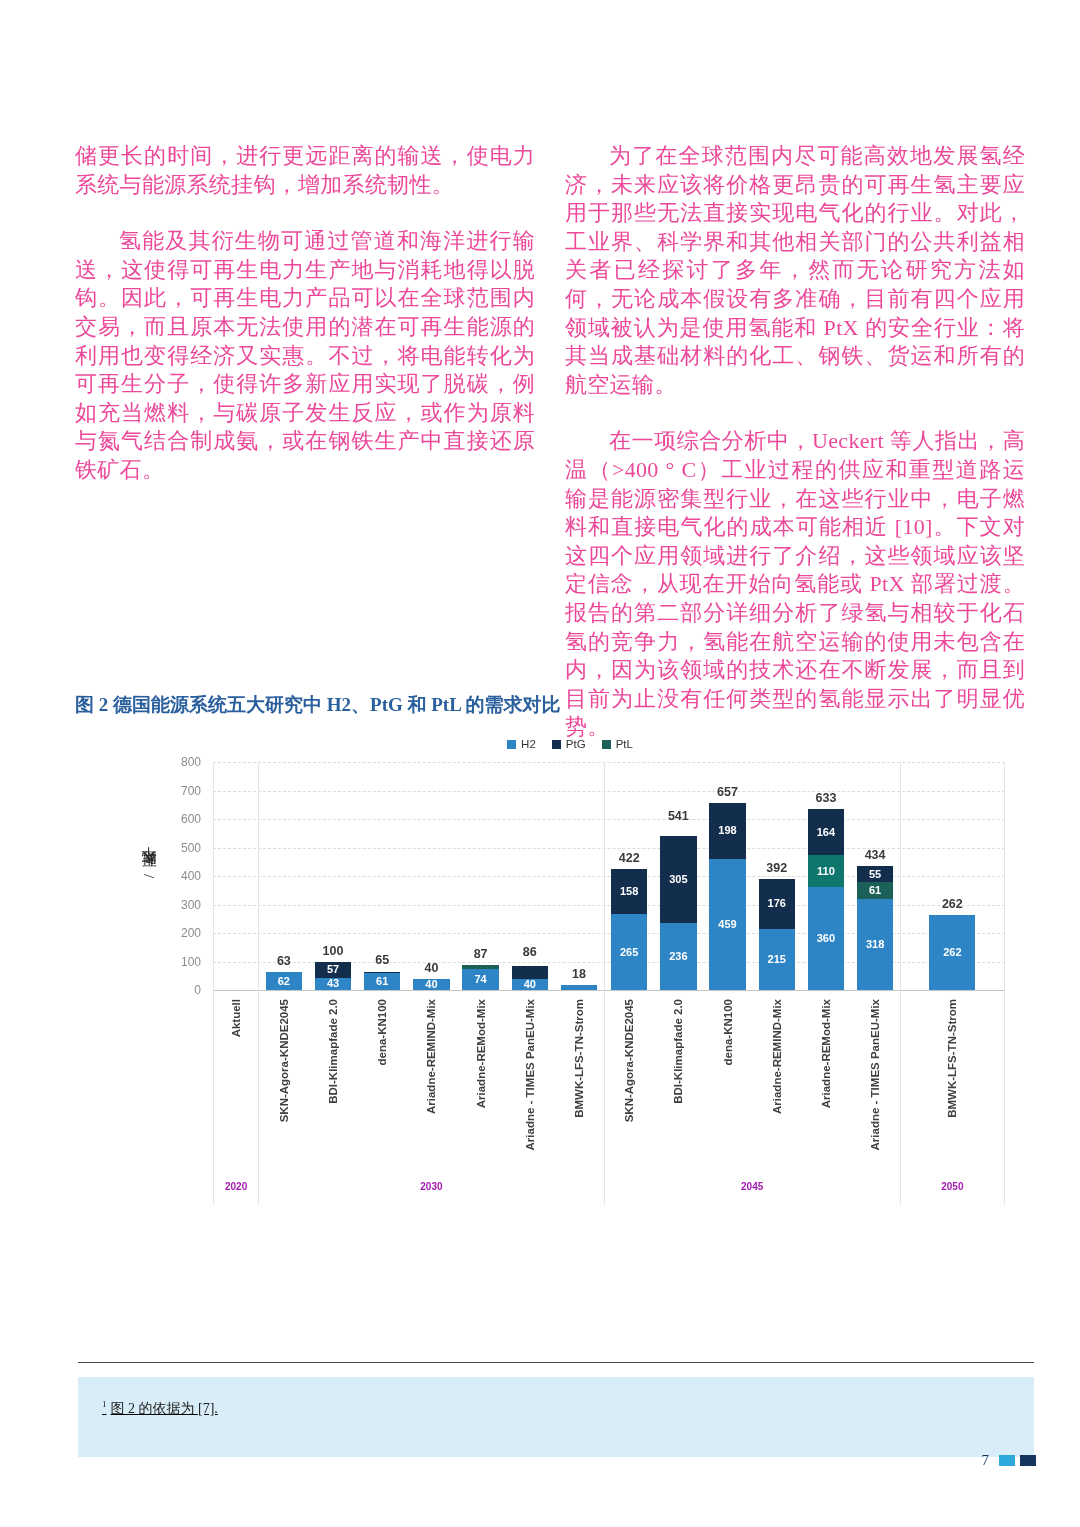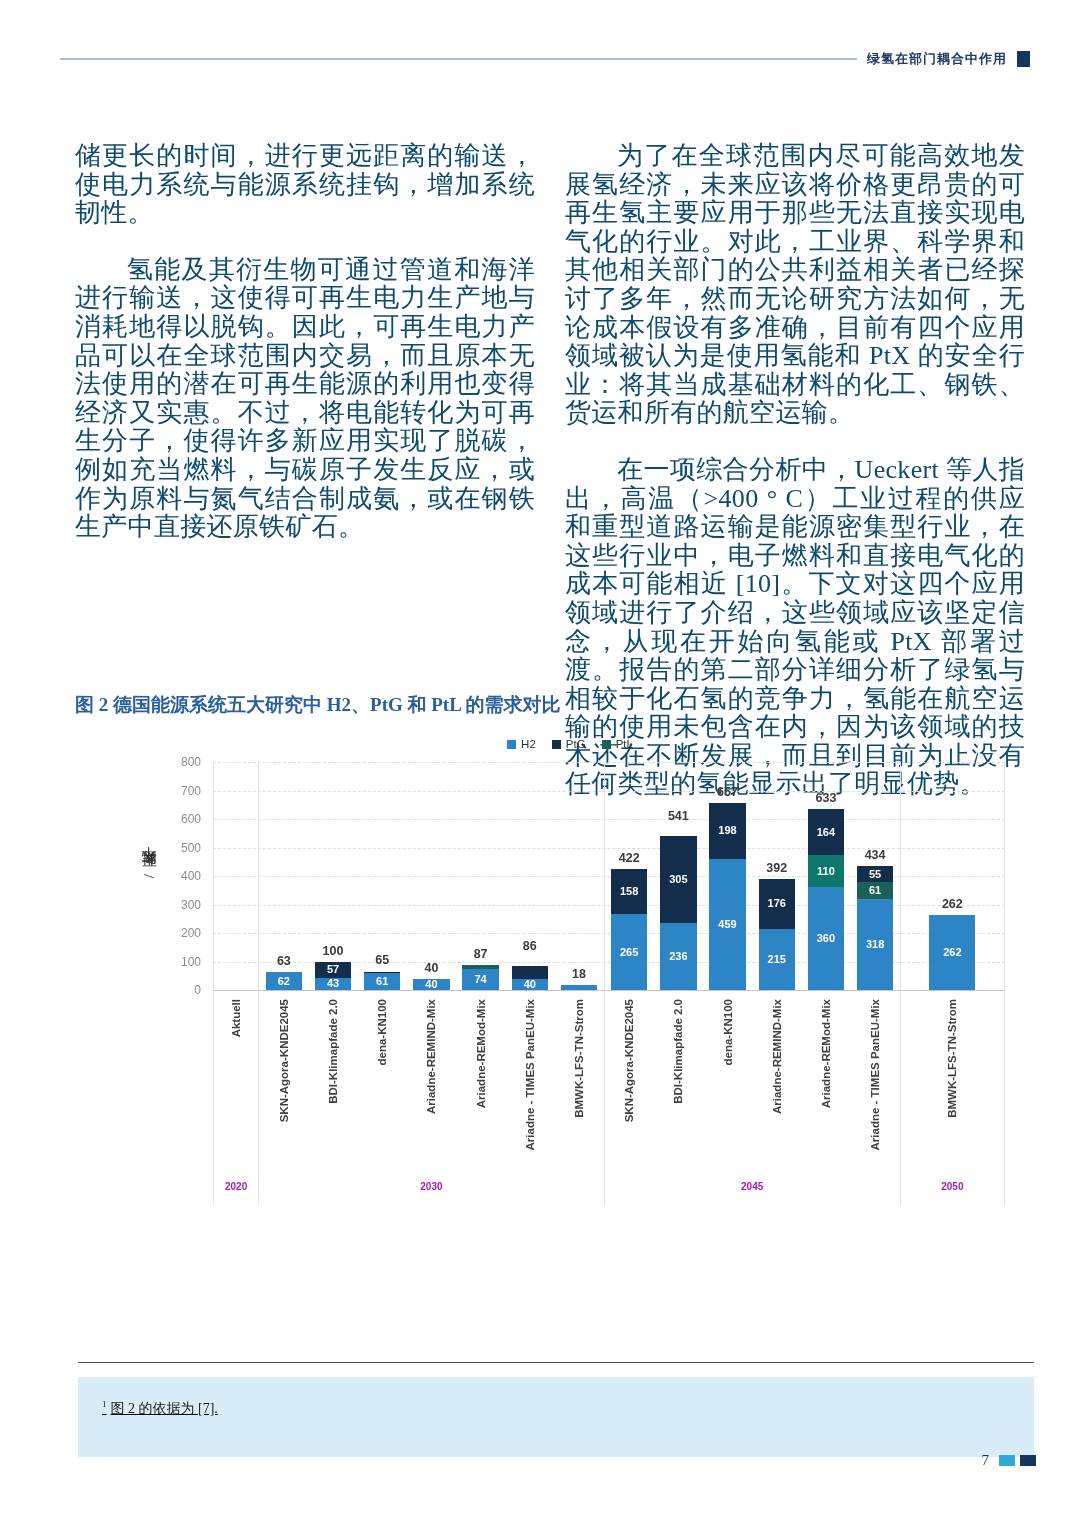--- a/index.html
+++ b/index.html
@@ -8,21 +8,21 @@
 
   
   .header { position:absolute; top:50px; left:60px; right:50px; display:flex; align-items:center; gap:10px; }
   .header-rule { flex:1; height:2px; }
   .header-title { font-family:"Liberation Sans", sans-serif; font-size:13px; font-weight:bold;
                   letter-spacing:1px; white-space:nowrap; }
   .header-square { width:13px; height:16px; }
 
   
   .columns { position:absolute; top:142px; left:75px; width:950px; display:flex; gap:30px; }
-  .col { width:460px; font-size:26px; line-height:28.6px; text-align:justify; color:#0c4a6e;
+  .col { width:460px; font-size:22px; line-height:28.6px; text-align:justify; color:#ec4899;
          letter-spacing:0.3px; }
   .col p { margin:0 0 28px 0; text-indent:2em; }
   .col-left p:first-child { text-indent:0; }
 
   
   .figure { position:absolute; top:692px; left:75px; width:950px; }
   .figure-title { text-align:left; font-size:19px; font-weight:bold; margin:0 0 20px 0; }
   .chart { margin:0 20px 0 60px; font-family:"Liberation Sans", sans-serif; }
   .chart-legend { display:flex; justify-content:center; align-items:center; gap:16px;
                   margin-bottom:12px; font-size:11.5px; color:#333; }
@@ -62,25 +62,20 @@
   .footnote-text sup { font-size:9px; margin-right:4px; }
   .page-footer { position:absolute; top:1452px; right:44px; display:flex; align-items:center; gap:5px; }
   .page-number { font-size:15px; margin-right:5px; }
   .footer-square { width:16px; height:11px; }
 </style>
 </head>
 <body>
 
 <div class="page">
 
-  <div class="header">
-    <div class="header-rule" style="background: rgb(169, 192, 210);"></div>
-    <div class="header-title" style="color: rgb(31, 56, 100);">绿氢在部门耦合中作用</div>
-    <div class="header-square" style="background: rgb(23, 54, 93);"></div>
-  </div>
 
   <div class="columns">
     <div class="col col-left">
         <p>储更长的时间，进行更远距离的输送，使电力系统与能源系统挂钩，增加系统韧性。</p>
         <p>氢能及其衍生物可通过管道和海洋进行输送，这使得可再生电力生产地与消耗地得以脱钩。因此，可再生电力产品可以在全球范围内交易，而且原本无法使用的潜在可再生能源的利用也变得经济又实惠。不过，将电能转化为可再生分子，使得许多新应用实现了脱碳，例如充当燃料，与碳原子发生反应，或作为原料与氮气结合制成氨，或在钢铁生产中直接还原铁矿石。</p>
       </div>
     <div class="col col-right">
         <p>为了在全球范围内尽可能高效地发展氢经济，未来应该将价格更昂贵的可再生氢主要应用于那些无法直接实现电气化的行业。对此，工业界、科学界和其他相关部门的公共利益相关者已经探讨了多年，然而无论研究方法如何，无论成本假设有多准确，目前有四个应用领域被认为是使用氢能和 PtX 的安全行业：将其当成基础材料的化工、钢铁、货运和所有的航空运输。</p>
         <p>在一项综合分析中，Ueckert 等人指出，高温（&gt;400 ° C）工业过程的供应和重型道路运输是能源密集型行业，在这些行业中，电子燃料和直接电气化的成本可能相近 [10]。下文对这四个应用领域进行了介绍，这些领域应该坚定信念，从现在开始向氢能或 PtX 部署过渡。报告的第二部分详细分析了绿氢与相较于化石氢的竞争力，氢能在航空运输的使用未包含在内，因为该领域的技术还在不断发展，而且到目前为止没有任何类型的氢能显示出了明显优势。</p>
       </div>
@@ -177,21 +172,21 @@
                       <div class="bar-seg" style="height: 21.09px; background: rgb(46, 133, 198);">74</div>
                       <div class="bar-seg" style="height: 3.705px; background: rgb(27, 97, 89);"></div>
                     </div>
                     <div class="bar-total" style="bottom: 28.795px;">87</div>
                   </div>
                   <div class="plot-col">
                     <div class="bar-stack">
                       <div class="bar-seg" style="height: 11.4px; background: rgb(46, 133, 198);">40</div>
                       <div class="bar-seg" style="height: 13.11px; background: rgb(19, 46, 77);"></div>
                     </div>
-                    <div class="bar-total" style="bottom: 37px;">86</div>
+                    <div class="bar-total" style="bottom: 31px;">86</div>
                   </div>
                   <div class="plot-col">
                     <div class="bar-stack">
                       <div class="bar-seg" style="height: 5.13px; background: rgb(46, 133, 198);"></div>
                     </div>
                     <div class="bar-total" style="bottom: 9.13px;">18</div>
                   </div>
                 </div>
                 <div class="group-labels">
                   <div class="xlabel-cell">

